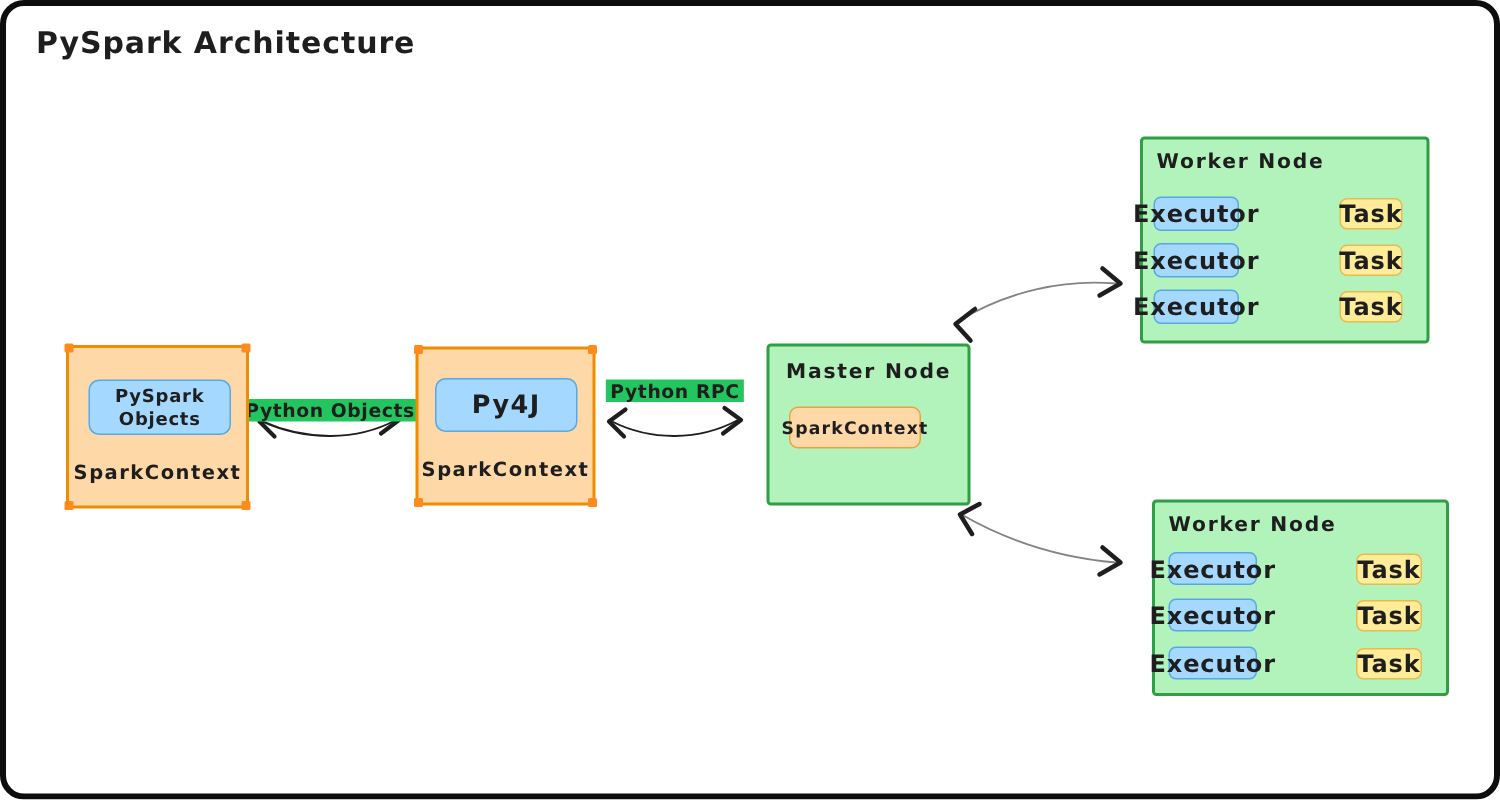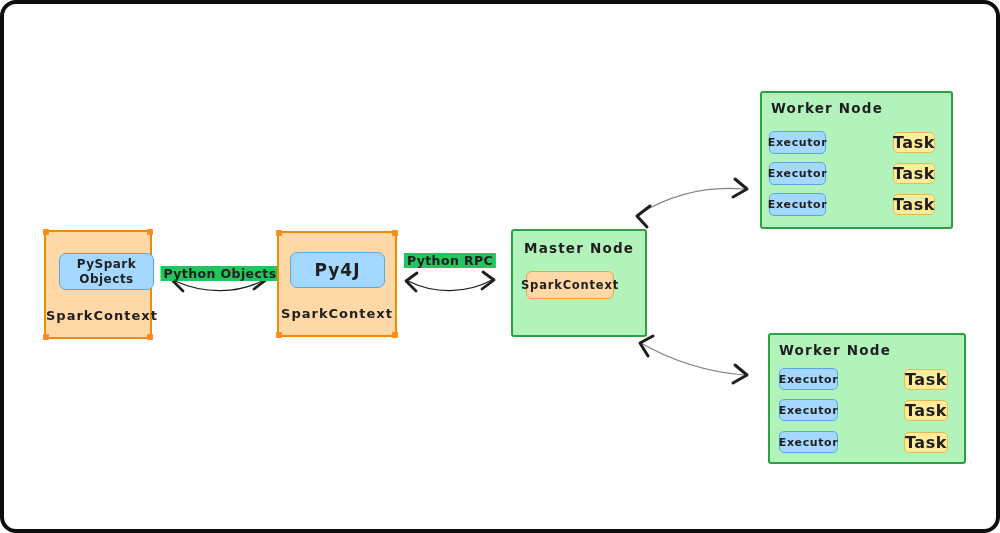--- a/index.html
+++ b/index.html
@@ -19,35 +19,36 @@
             text-align:center;letter-spacing:.5px;}
   .ctx-label{width:100%;text-align:center;font-size:13px;font-weight:600;letter-spacing:1px;}
   
   .green-box{background:#b2f2bb;border:2.4px solid #2f9e44;border-radius:3px;padding-left:28px;}
   .node-title{font-size:13.5px;font-weight:600;letter-spacing:1.2px;}
   .orange-chip{background:#ffd8a8;border:1.8px solid #f0a13c;border-radius:6px;
                display:flex;align-items:center;justify-content:center;
                font-size:11.5px;font-weight:600;letter-spacing:.8px;}
   .exec-box{background:#a5d8ff;border:1.6px solid #57a7e8;border-radius:5px;
             display:flex;align-items:center;justify-content:center;
-            font-size:11px;font-weight:600;letter-spacing:.6px;}
+            font-size:16px;font-weight:600;letter-spacing:.6px;}
   .task-box{background:#ffec99;border:1.6px solid #e4bd52;border-radius:5px;
             display:flex;align-items:center;justify-content:center;
             font-size:16px;font-weight:600;letter-spacing:.6px;}
   .edge-label{transform:translateX(-50%);font-size:12.5px;font-weight:700;letter-spacing:.4px;
               background:#22c55e;padding:0 3px;white-space:nowrap;}
   svg.edges{position:absolute;inset:0;pointer-events:none;}
   .driver-line{font-size:12px;font-weight:600;line-height:1.25;}
   .py4j-text{font-size:17px;font-weight:600;letter-spacing:1px;}
 </style>
 </head>
 <body>
 
 <div class="canvas">
 
+  <div class="abs title">PySpark Architecture</div>
 
   <svg class="edges" width="1000" height="533" viewBox="0 0 1000 533">
 
     <g stroke="#1e1e1e" fill="none">
       <path d="M171,277 C200,290 234,290 260,276" stroke-width="1.3"></path>
       <path d="M181,269 L169,277 L179,287" stroke-width="2.8" stroke-linecap="round" stroke-linejoin="round"></path>
       <path d="M251,268 L262,276 L250,285" stroke-width="2.8" stroke-linecap="round" stroke-linejoin="round"></path>
     </g>
 
     <g stroke="#1e1e1e" fill="none">
@@ -89,21 +90,21 @@
         <path d="M886,400 L895,405 L886,410"></path>
       <path d="M834,437 L894,437"></path>
         <path d="M842,432 L833,437 L842,442"></path>
         <path d="M886,432 L895,437 L886,442"></path>
     </g>
   </svg>
 
   <div class="abs edge-label" style="left:216px;top:262px;">Python Objects</div>
   <div class="abs edge-label" style="left:446px;top:249px;">Python RPC</div>
 
-  <div class="abs orange-box" style="left:40px;top:226px;width:108px;height:109px;">
+  <div class="abs orange-box" style="left:40px;top:226px;width:122px;height:109px;">
     <i class="corner tl"></i>
     <i class="corner tr"></i>
     <i class="corner bl"></i>
     <i class="corner br"></i>
     <div class="abs blue-box" style="left:13px;top:21px;width:95px;height:37px;">
       <span class="driver-line">PySpark</span>
       <span class="driver-line">Objects</span>
     </div>
     <div class="abs ctx-label" style="left:0;top:76px;">SparkContext</div>
   </div>

